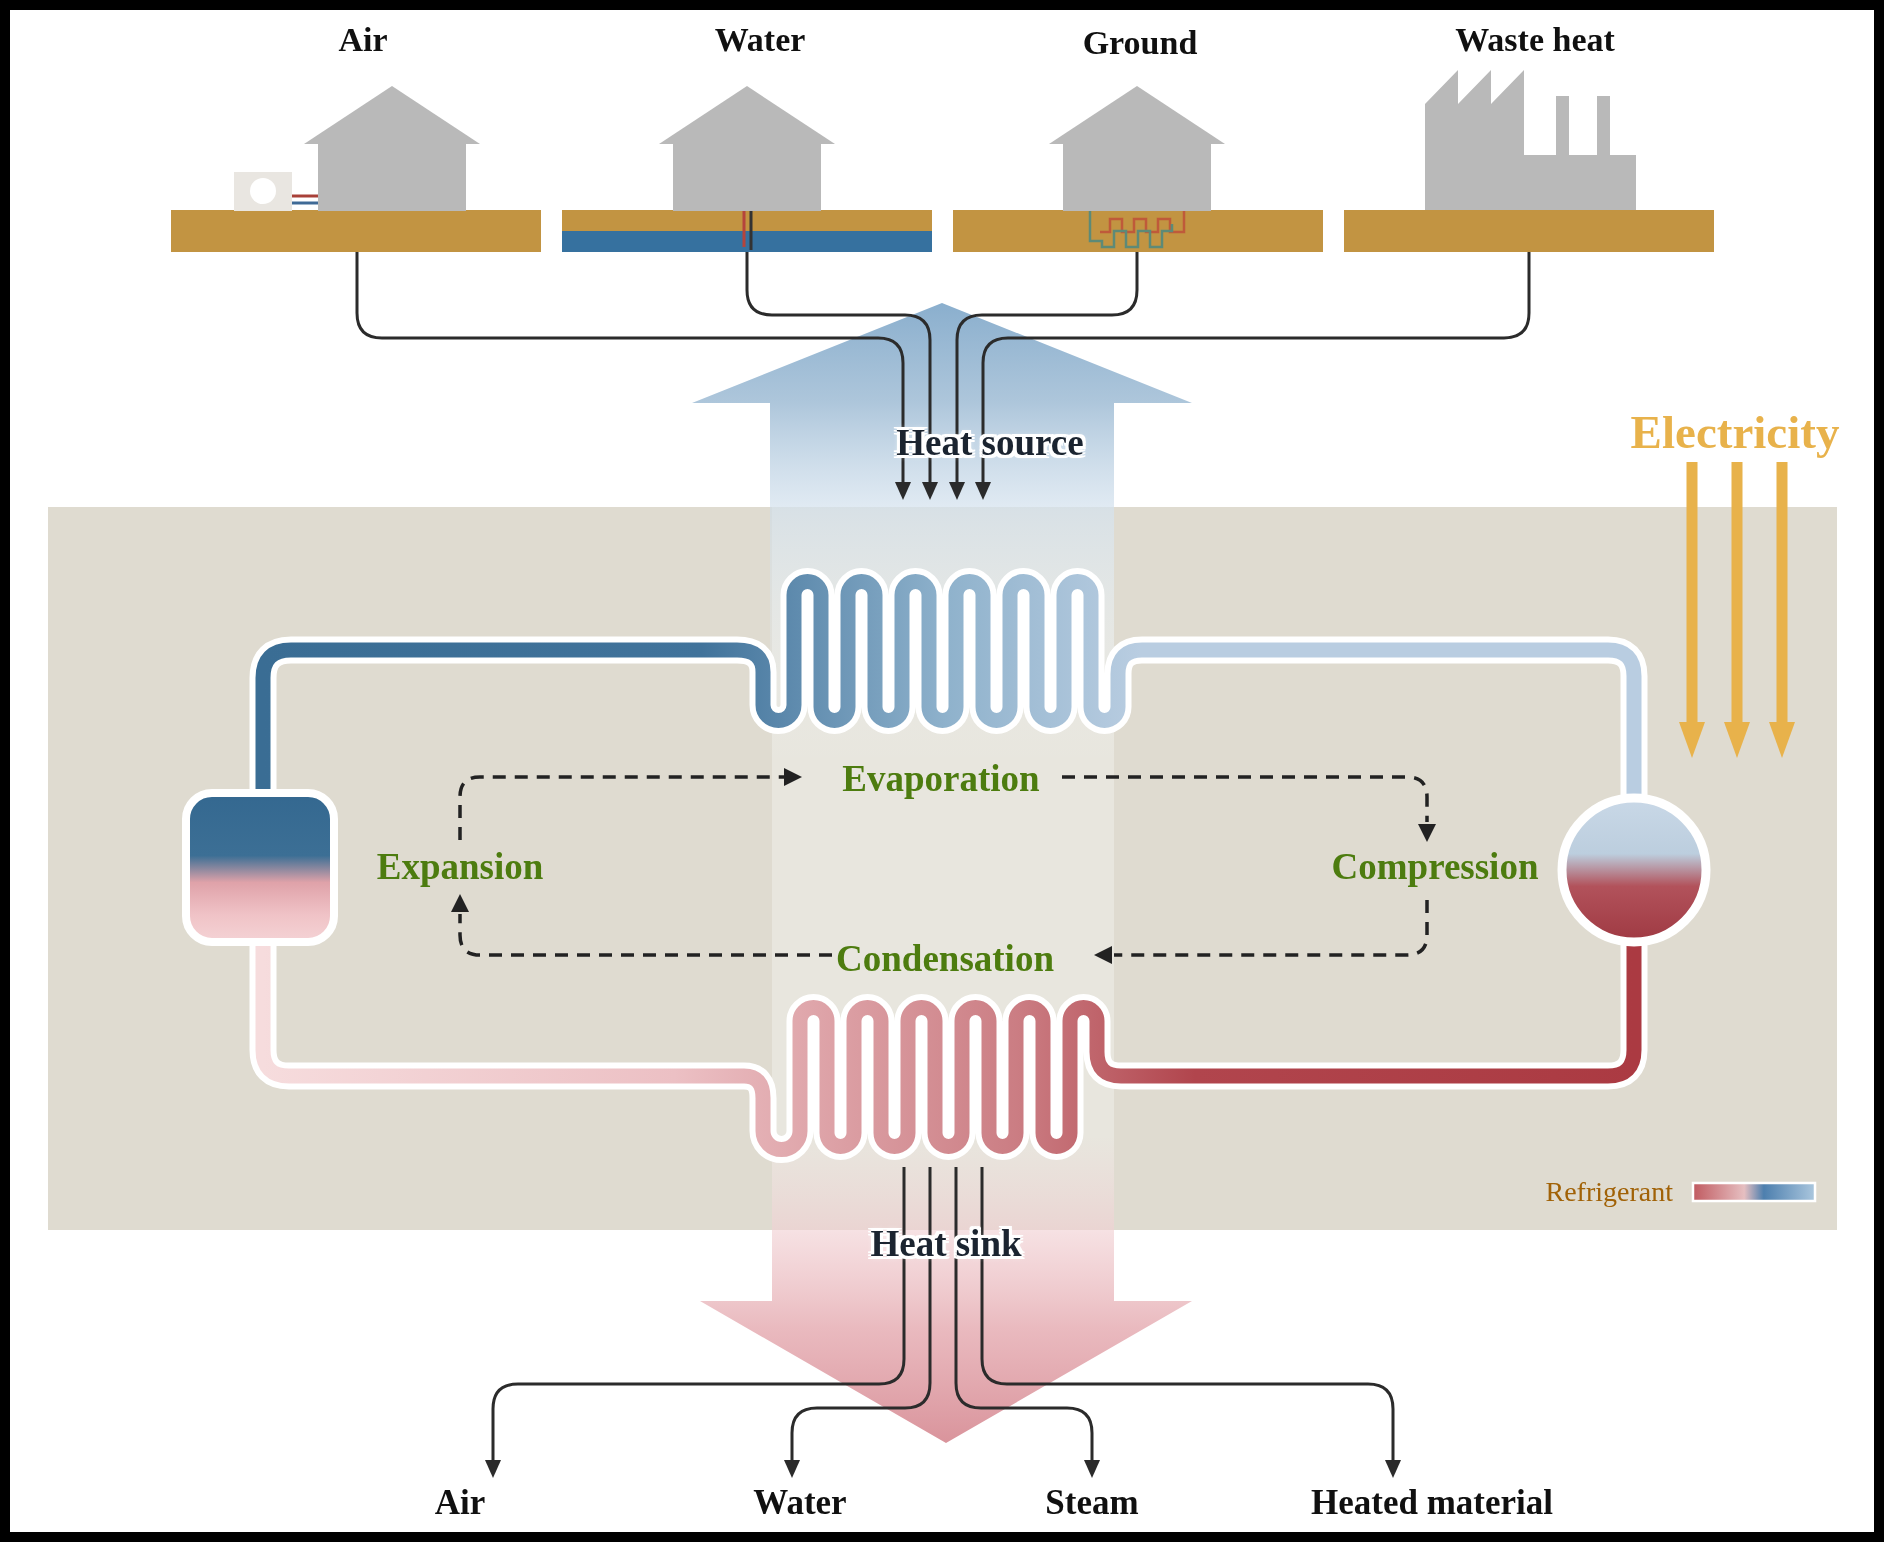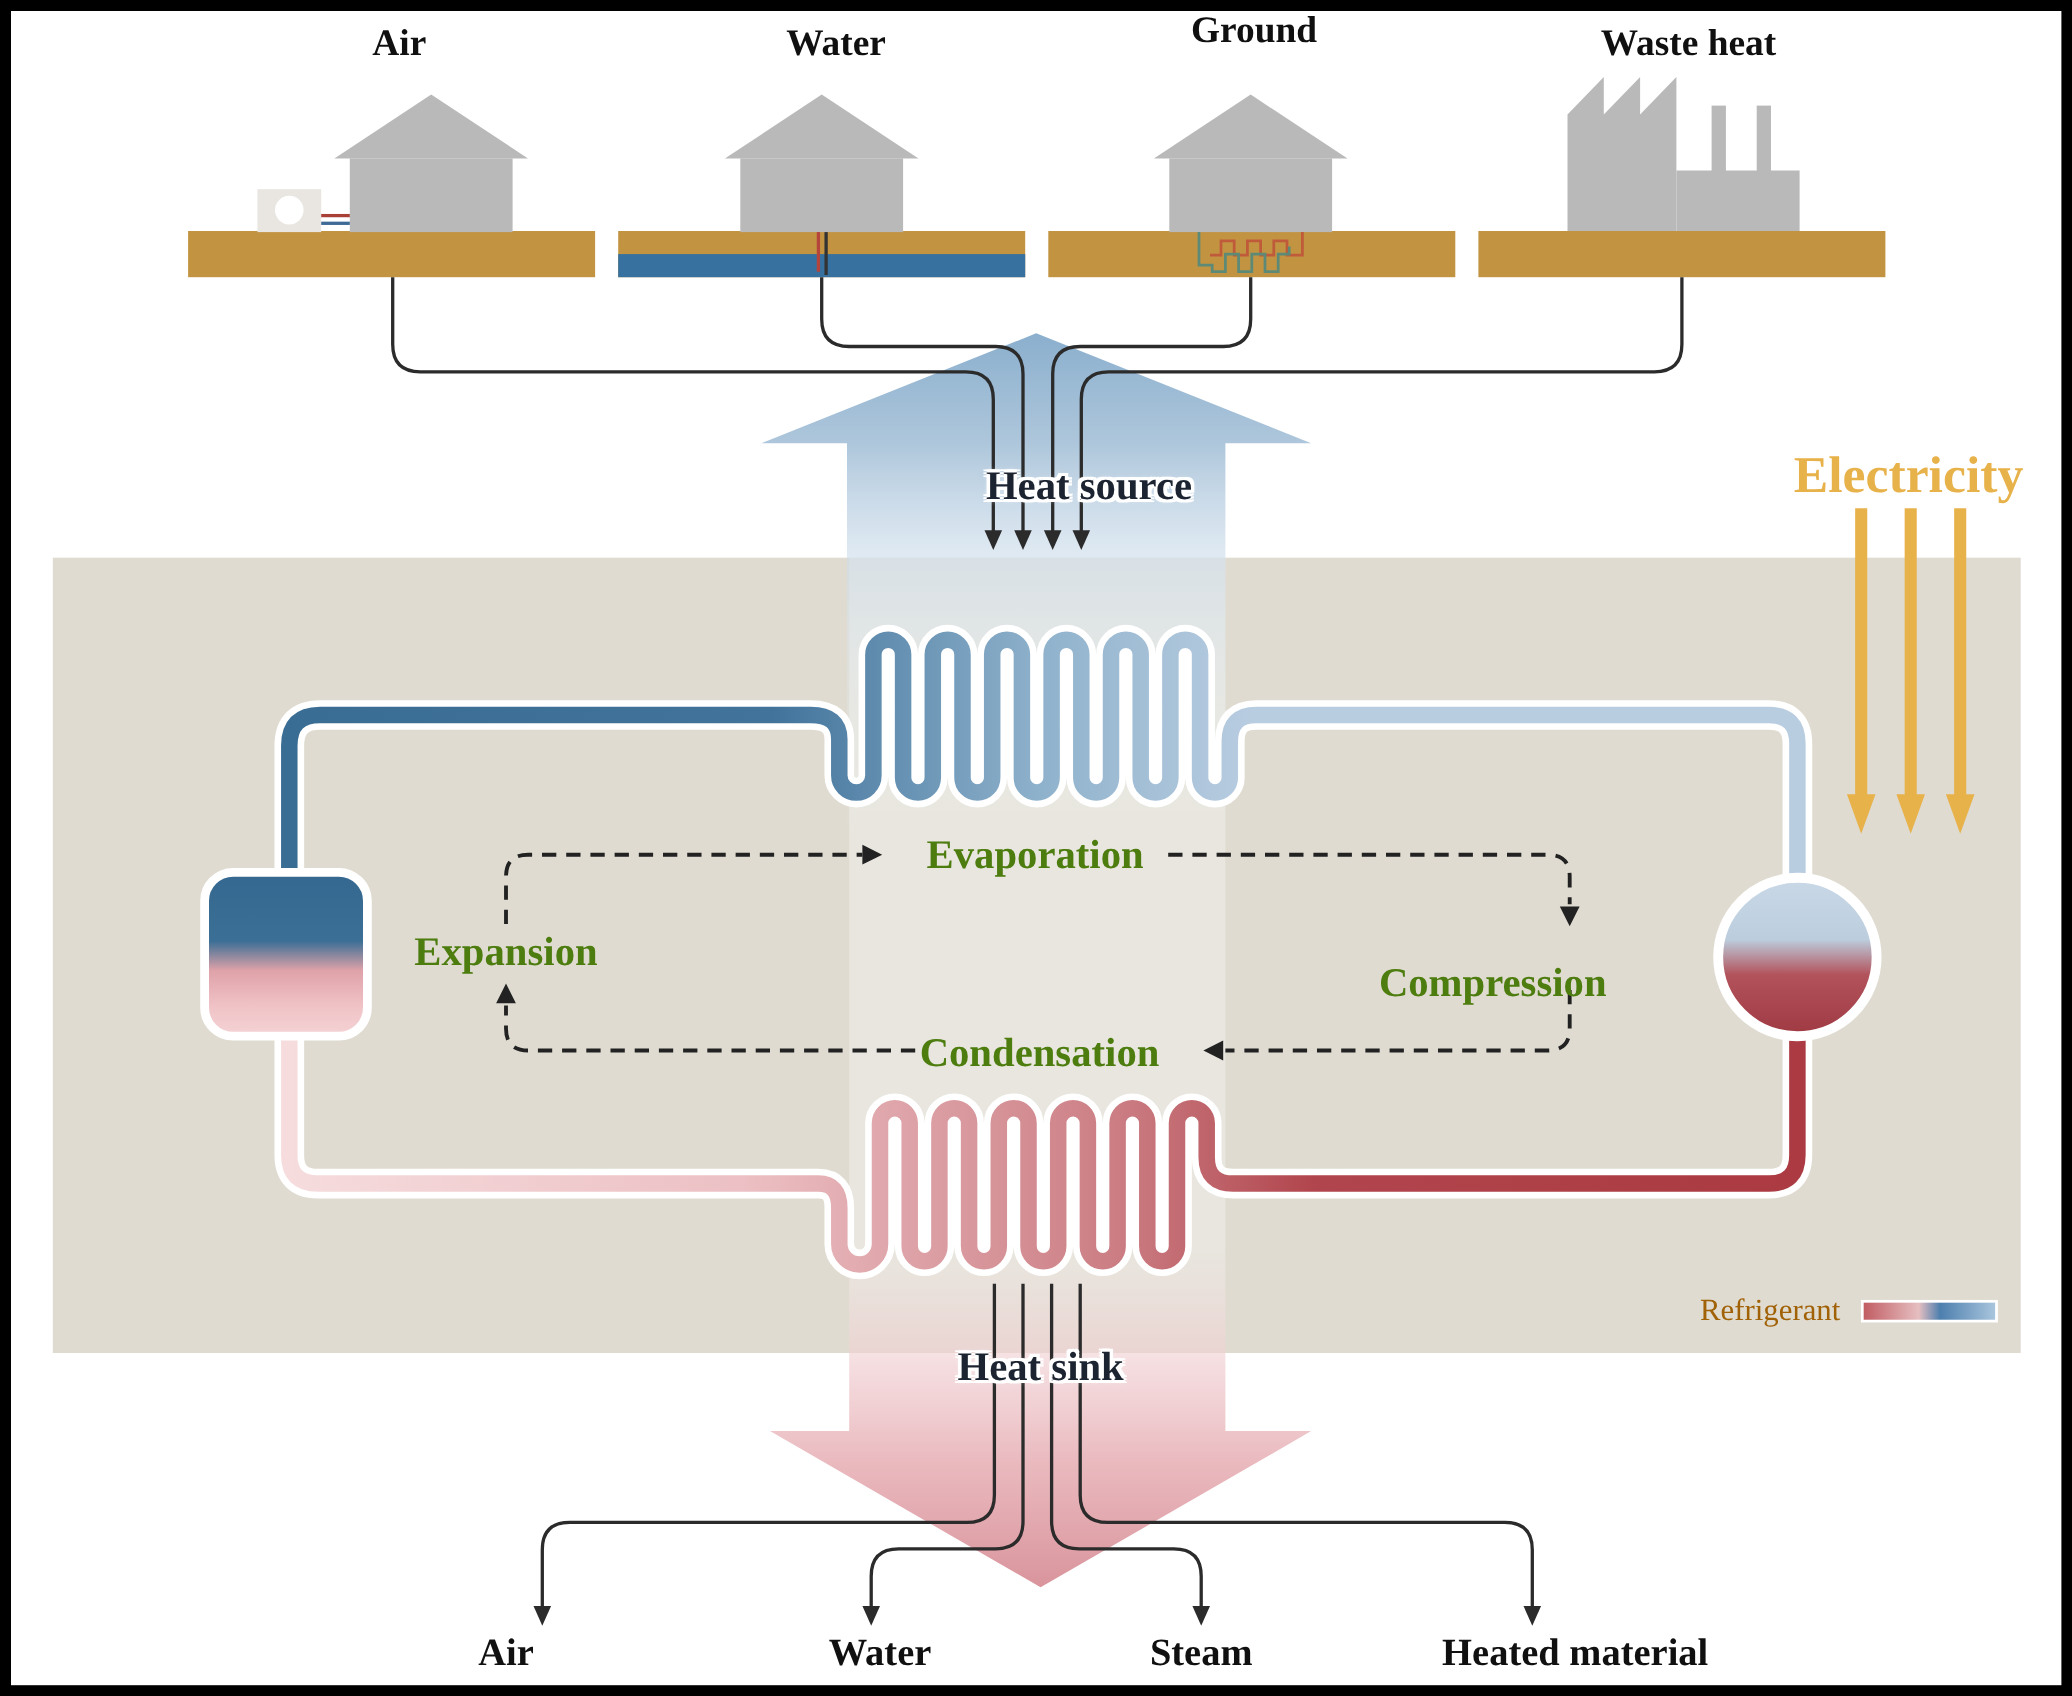--- a/index.html
+++ b/index.html
@@ -178,28 +178,28 @@
       <polygon points="784,1460 800,1460 792,1478"></polygon>
       <polygon points="1084,1460 1100,1460 1092,1478"></polygon>
       <polygon points="1385,1460 1401,1460 1393,1478"></polygon>
     </g>
 
     <rect x="1693" y="1183" width="122" height="18" fill="url(#gradLegend)" stroke="#ffffff" stroke-width="2.5"></rect>
   </svg>
 
   <div class="lbl top-label" style="left:363px;top:40px;">Air</div>
   <div class="lbl top-label" style="left:760px;top:40px;">Water</div>
-  <div class="lbl top-label" style="left:1140px;top:28px;text-align:center;">Ground</div>
+  <div class="lbl top-label" style="left:1140px;top:43px;text-align:center;">Ground</div>
   <div class="lbl top-label" style="left:1535px;top:40px;">Waste heat</div>
 
   <div class="lbl halo-label" style="left:990px;top:442px;">Heat source</div>
   <div class="lbl electricity-label" style="left:1735px;top:432px;">Electricity</div>
 
   <div class="lbl cycle-label" style="left:941px;top:778px;">Evaporation</div>
-  <div class="lbl cycle-label" style="left:1357px;top:866px;margin-top:28px;">Compression</div>
+  <div class="lbl cycle-label" style="left:1435px;top:866px;">Compression</div>
   <div class="lbl cycle-label" style="left:945px;top:958px;text-align:right;">Condensation</div>
   <div class="lbl cycle-label" style="left:460px;top:866px;">Expansion</div>
 
   <div class="lbl refrigerant-label" style="left:1673px;top:1192px;">Refrigerant</div>
 
   <div class="lbl halo-label" style="left:946px;top:1243px;">Heat sink</div>
 
   <div class="lbl bottom-label" style="left:460px;top:1503px;">Air</div>
   <div class="lbl bottom-label" style="left:800px;top:1503px;">Water</div>
   <div class="lbl bottom-label" style="left:1092px;top:1503px;">Steam</div>

